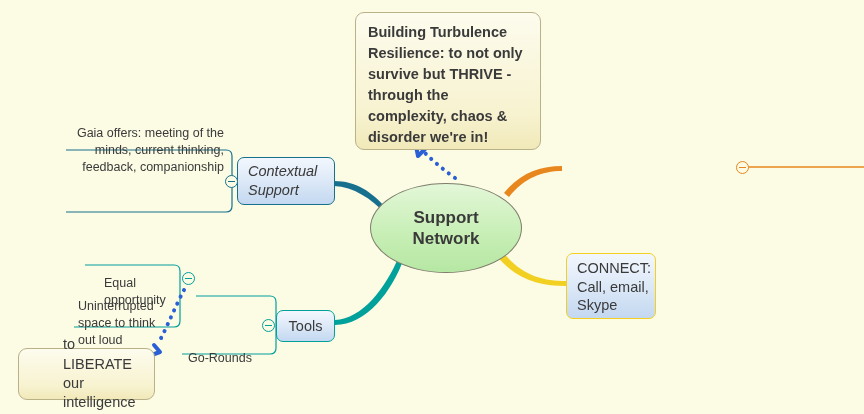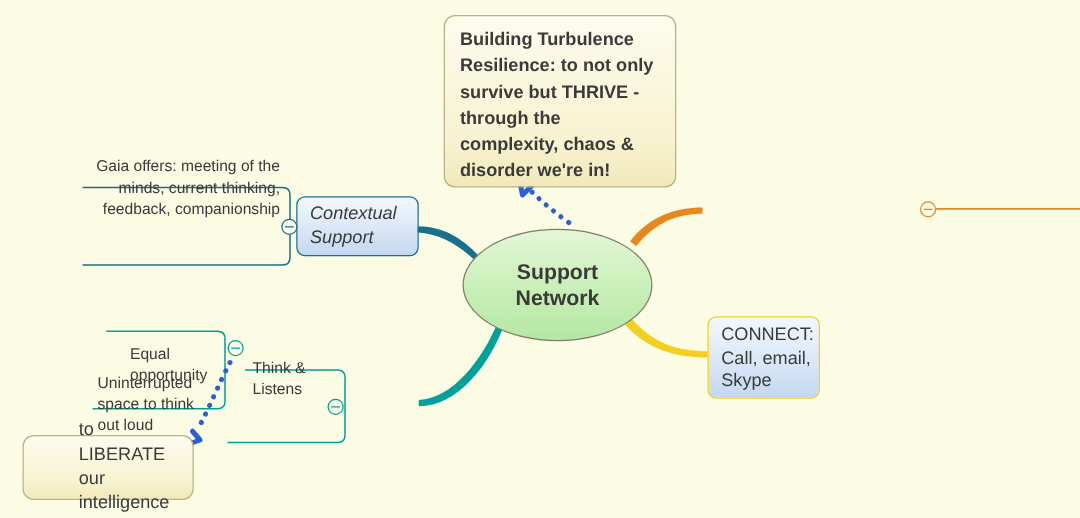--- a/index.html
+++ b/index.html
@@ -109,40 +109,42 @@
   <div class="node central">
     <span style="white-space: pre-line;">Support
 Network</span>
   </div>
 
   <div class="node bluebox" style="left:237px;top:157px;width:98px;height:48px;">
     <span style="white-space: pre-line; font-style: italic;">Contextual
 Support</span>
   </div>
 
+  <div class="node bluebox teal" style="left:276px;top:310px;width:59px;height:32px;justify-content:center;">
+    <span>Tools</span>
+  </div>
 
 
   <div class="node bluebox yellow" style="left:566px;top:253px;width:90px;height:66px;align-items:center;padding-top:8px;">
     <span style="white-space: pre-line;">CONNECT:
 Call, email,
 Skype</span>
   </div>
 
   <div class="node leaf" style="left:64px;top:108px;width:160px;text-align:right;">
     <span style="white-space: pre-line;">Gaia offers: meeting of the
 minds, current thinking,
 feedback, companionship</span>
   </div>
 
 
-  <div class="node leaf" style="left:202px;top:269px;width:70px;">
-    <span style="white-space: pre-line;">Think &amp;
-Listens</span>
+
+  <div class="node leaf" style="left:188px;top:333px;width:90px;">
+    <span>Go-Rounds</span>
   </div>
-
 
   <div class="node leaf" style="left:104px;top:258px;width:90px;">
     <span style="white-space: pre-line;">Equal
 opportunity</span>
   </div>
 
   <div class="node leaf" style="left:78px;top:281px;width:100px;">
     <span style="white-space: pre-line;">Uninterrupted
 space to think
 out loud</span>

